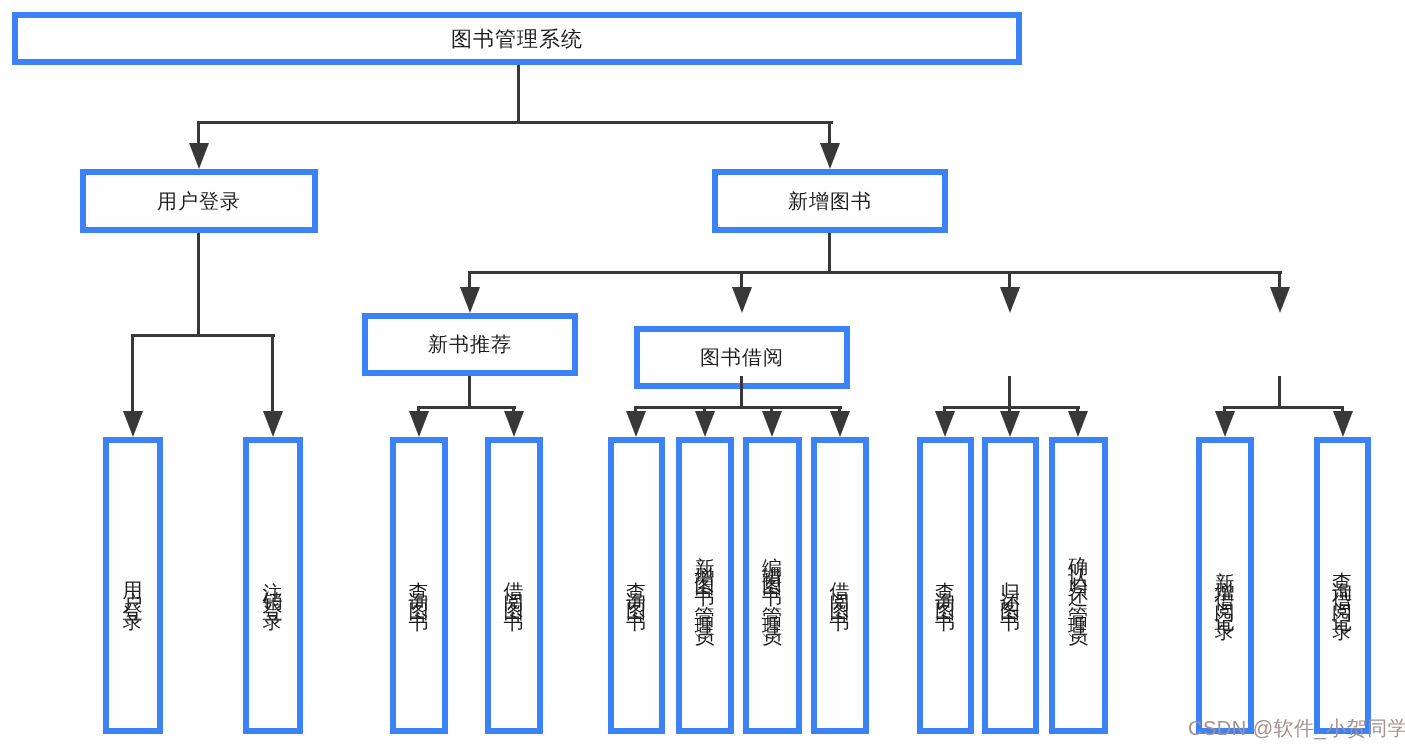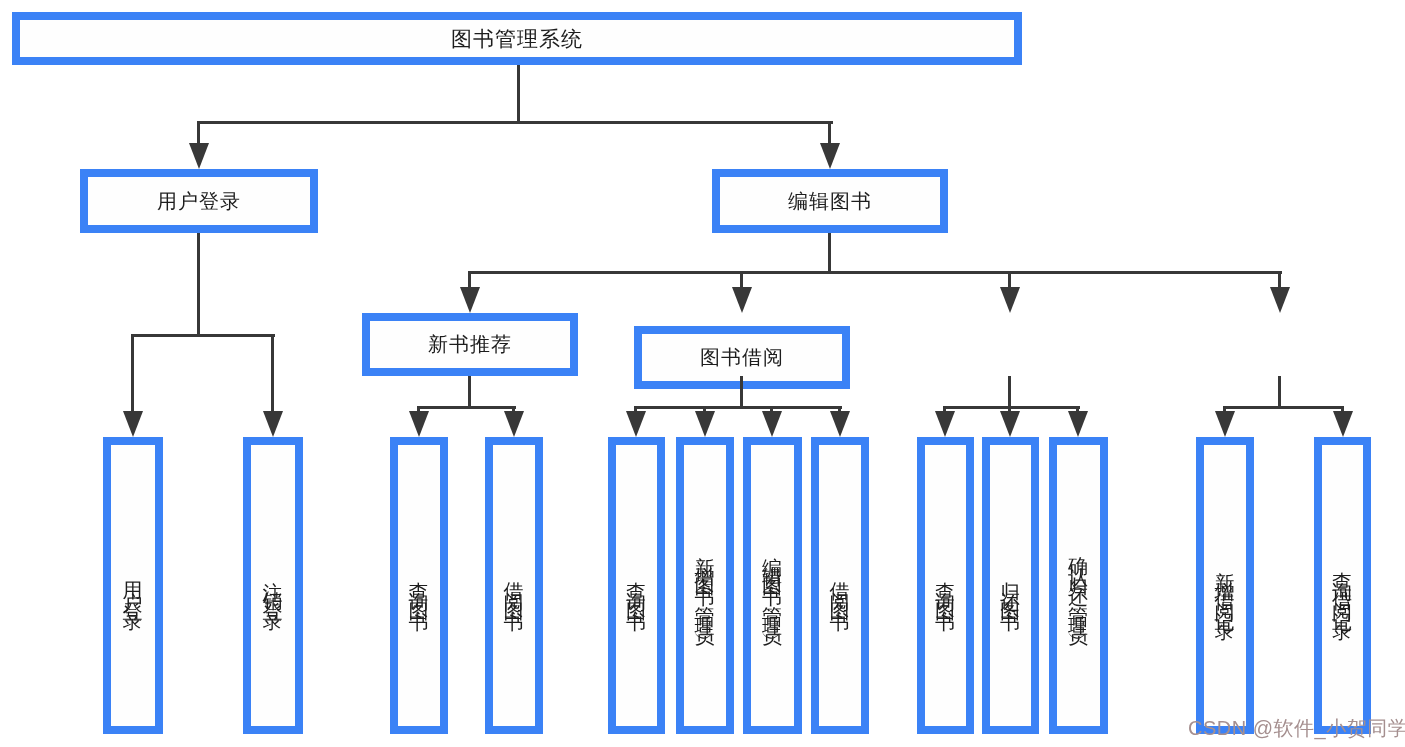--- a/index.html
+++ b/index.html
@@ -2,21 +2,21 @@
 <html><head>
 <meta charset="utf-8">
 <style>
   html,body{margin:0;padding:0;background:#ffffff;}
   .canvas{
     position:relative;width:1405px;height:747px;background:#ffffff;
     font-family:"Liberation Sans",sans-serif;overflow:hidden;
   }
   .node{
     position:absolute;box-sizing:border-box;background:#fefefe;
-    border:8px solid #3b82f6;display:flex;align-items:center;justify-content:center;
+    border:6px solid #3b82f6;display:flex;align-items:center;justify-content:center;
     color:#1d1d1d;font-size:20px;letter-spacing:1px;text-align:center;
   }
   .root{font-size:21px;}
   .vnode{
     writing-mode:vertical-rl;text-orientation:mixed;
     letter-spacing:10px;font-size:20px;line-height:1;
   }
   .hline,.vline,.drop{position:absolute;background:#383838;}
   .hline{height:3px;}
   .vline{width:3px;}
@@ -37,21 +37,21 @@
 <div class="canvas">
 
   <div class="node root" style="left:12px;top:12px;width:1010px;height:53px;">图书管理系统</div>
 
   <div class="vline" style="left:517px;top:65px;height:56px;"></div>
   <div class="hline" style="left:197px;top:121px;width:636px;"></div>
   <div class="drop" style="left:197px;top:121px;height:22px;"></div>
   <div class="drop" style="left:828px;top:121px;height:22px;"></div>
 
   <div class="node" style="left:80px;top:169px;width:238px;height:64px;">用户登录</div>
-  <div class="node" style="left:712px;top:169px;width:236px;height:64px;">编辑图书</div>
+  <div class="node" style="left:712px;top:169px;width:236px;height:64px;">新增图书</div>
 
   <div class="vline" style="left:197px;top:233px;height:101px;"></div>
   <div class="hline" style="left:131px;top:334px;width:144px;"></div>
   <div class="drop" style="left:131px;top:334px;height:77px;"></div>
   <div class="drop" style="left:271px;top:334px;height:77px;"></div>
 
   <div class="vline" style="left:828px;top:233px;height:41px;"></div>
   <div class="hline" style="left:468px;top:271px;width:814px;"></div>
   <div class="drop" style="left:468px;top:271px;height:16px;"></div>
   <div class="drop" style="left:740px;top:271px;height:16px;"></div>

